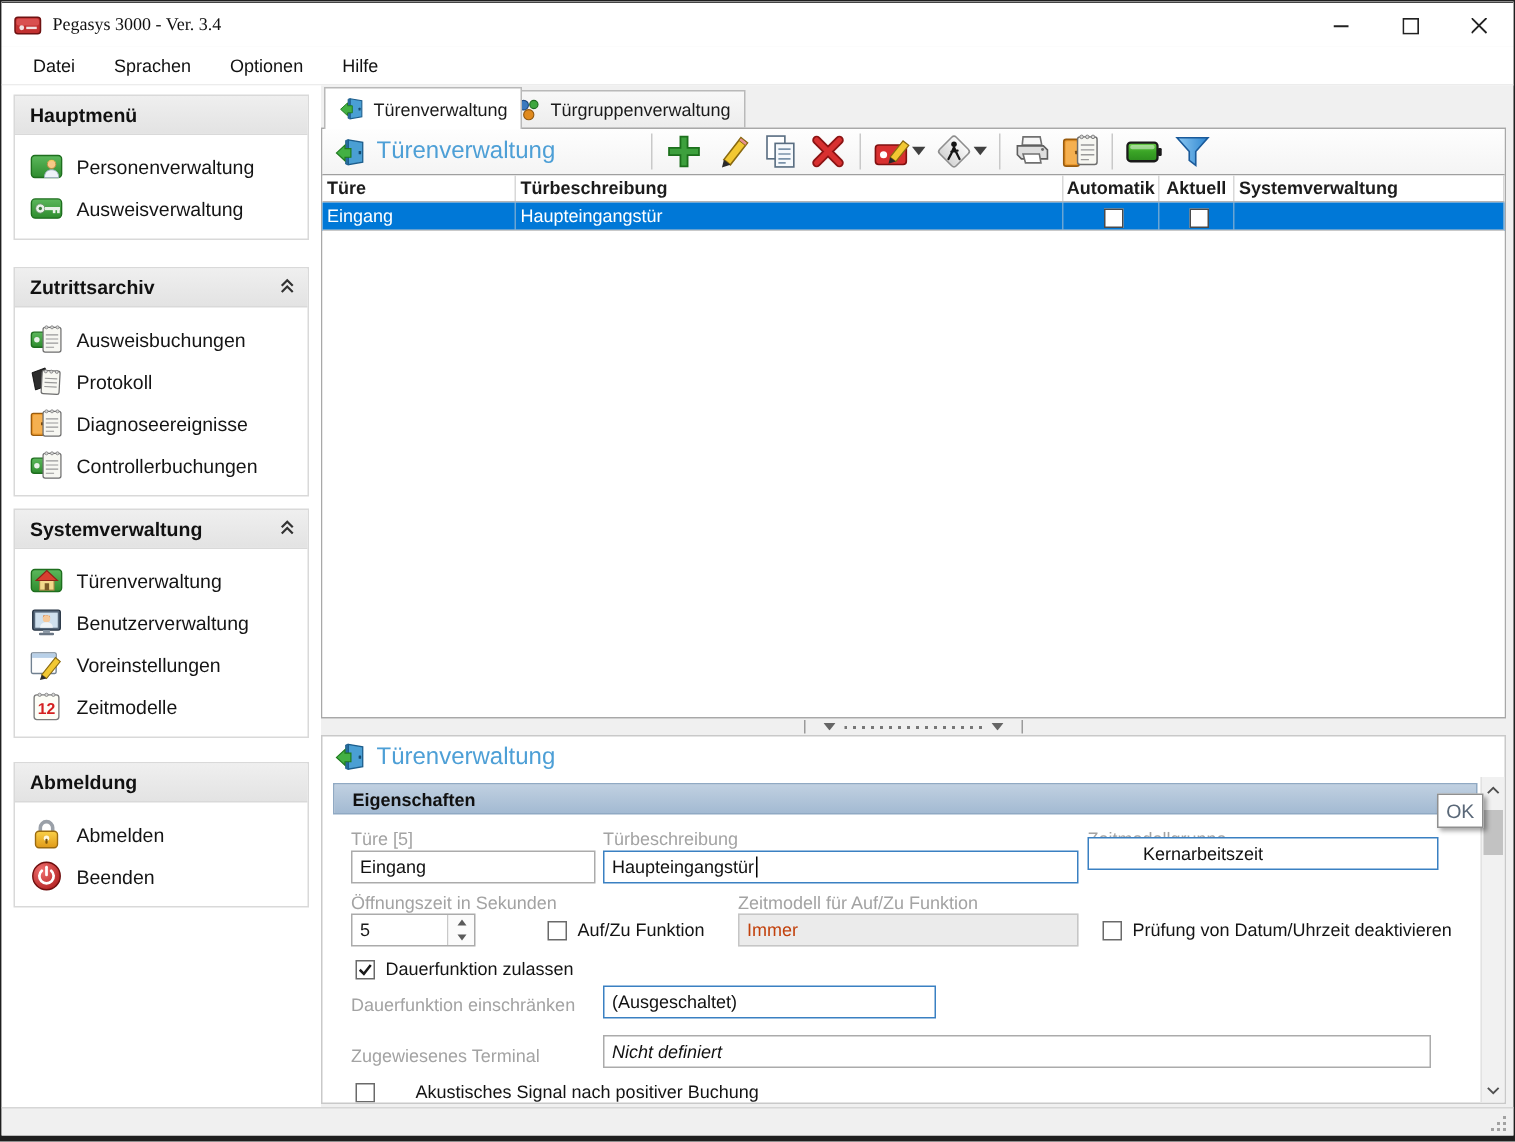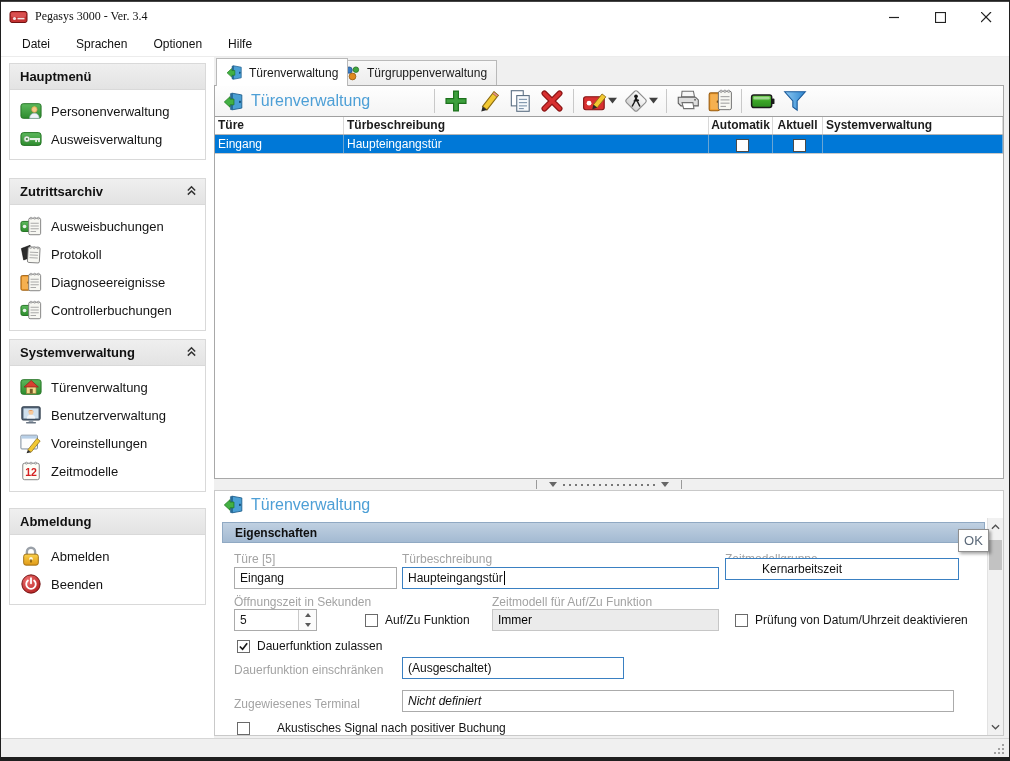--- a/index.html
+++ b/index.html
@@ -89,21 +89,21 @@
   .props-inner { position:absolute; left:0; top:0; right:16px; bottom:0; overflow:hidden; }
   .sec-header { position:absolute; left:7px; top:4px; width:763px; height:21px;
                 background:linear-gradient(#c0d0e1,#a3bad2); border:1px solid #90a9c3;
                 display:flex; align-items:center; padding-left:12px;
                 font-weight:bold; font-size:12px; color:#101010; }
   .fld-label { position:absolute; font-size:12px; color:#a3a3a3; white-space:nowrap; }
   .inp { position:absolute; height:22px; background:#fff; display:flex; align-items:center;
          padding-left:5px; font-size:12px; color:#111; white-space:nowrap; overflow:hidden; }
   .inp.gray { border:1px solid #ababab; }
   .inp.blue { border:1px solid #3a80c2; }
-  .inp.disabled { border:1px solid #c6c6c6; background:#ebebeb; color:#000000; }
+  .inp.disabled { border:1px solid #c6c6c6; background:#ebebeb; color:#c2410c; }
   .inp.italic span { font-style:italic; }
   .caret { display:inline-block; width:1px; height:14px; background:#000; margin-left:1px; }
 
   .spinner { position:absolute; width:83px; height:22px; border:1px solid #ababab; background:#fff;
              display:flex; }
   .sp-val { flex:1; display:flex; align-items:center; padding-left:5px; font-size:12px; }
   .sp-btns { width:18px; border-left:1px solid #c9c9c9; display:flex; flex-direction:column; }
   .sp-b { flex:1; display:flex; align-items:center; justify-content:center; background:#fbfbfb; }
   .tri-up { width:0; height:0; border-left:3px solid transparent; border-right:3px solid transparent;
             border-bottom:4px solid #5a5a5a; }

